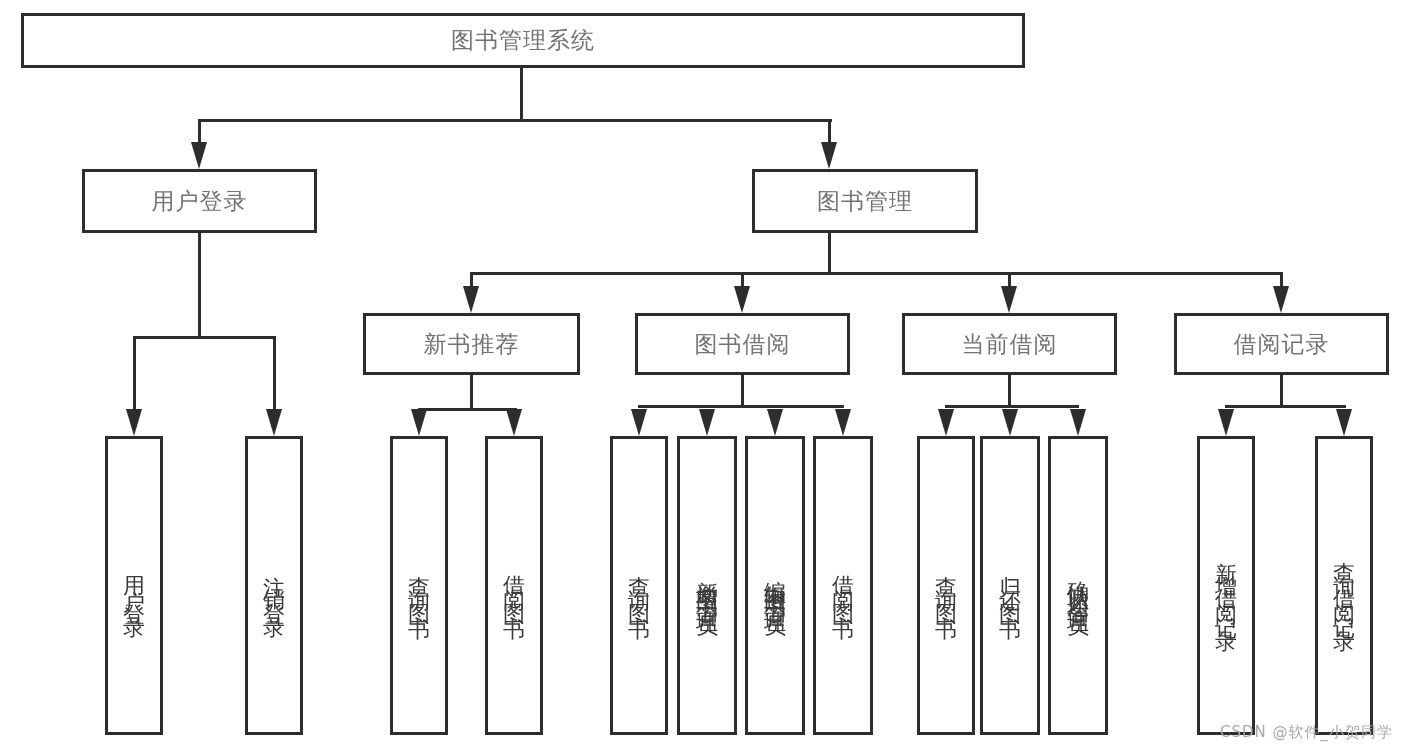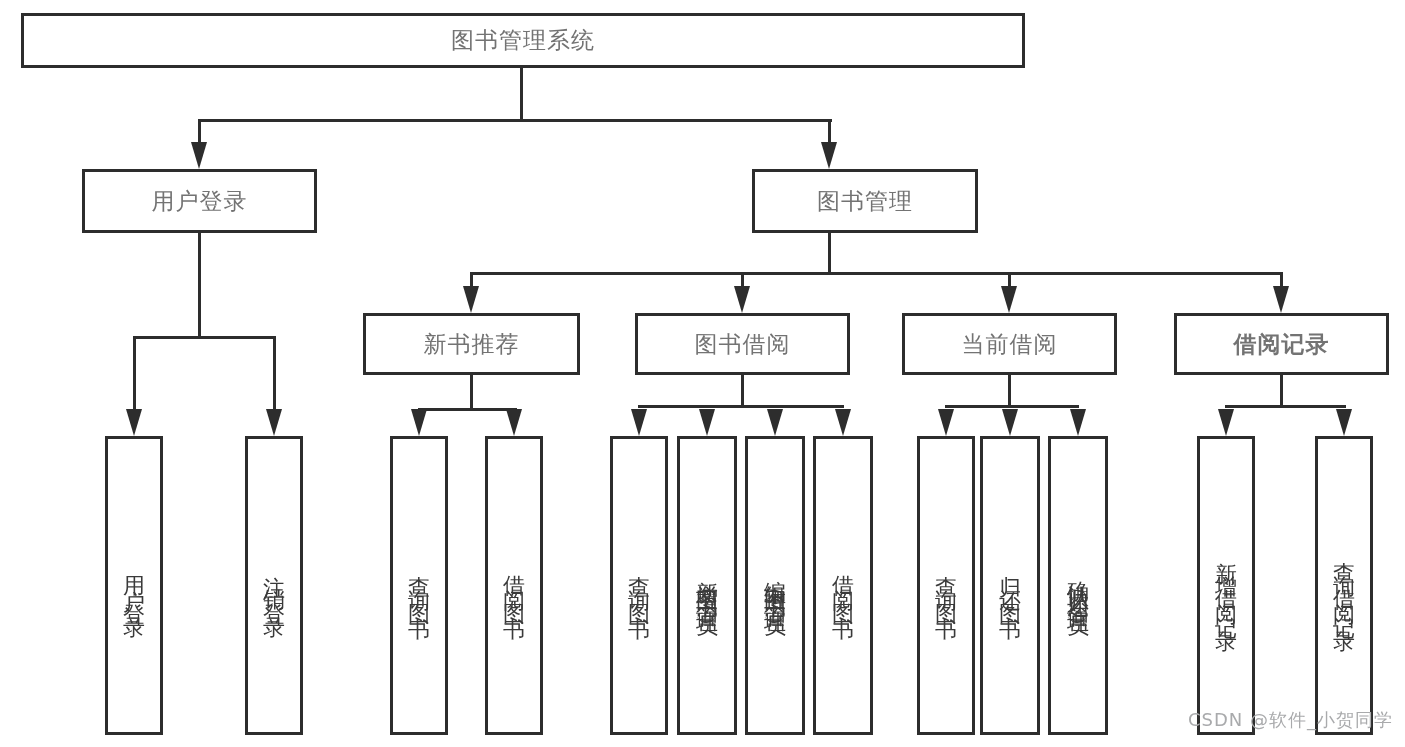--- a/index.html
+++ b/index.html
@@ -15,35 +15,35 @@
         display:flex;align-items:center;justify-content:center;box-sizing:border-box;}
   .leaf-label{writing-mode:vertical-rl;font-size:22px;color:#3a3a3a;letter-spacing:14px;line-height:1;}
   .leaf-label.tight{letter-spacing:5px;}
 
   #root-box{left:21px;top:13px;width:1004px;height:55px;}
   #n-login{left:82px;top:169px;width:235px;height:64px;}
   #n-bookmgmt{left:712px;top:169px;width:226px;height:64px;margin-left:40px;}
   #n-newbook{left:363px;top:313px;width:217px;height:62px;text-align:center;}
   #n-borrow{left:635px;top:313px;width:215px;height:62px;}
   #n-current{left:902px;top:313px;width:215px;height:62px;}
-  #n-records{left:1174px;top:313px;width:215px;height:62px;font-weight:bold;}
+  #n-records{left:1174px;top:313px;width:215px;height:62px;}
 
   #l1{left:105px;} #l2{left:245px;}
   #l3{left:390px;} #l4{left:485px;}
   #l5{left:610px;} #l6{left:677px;width:60px;} #l7{left:745px;width:60px;} #l8{left:813px;width:60px;}
   #l9{left:917px;} #l10{left:980px;width:60px;} #l11{left:1048px;width:60px;}
   #l12{left:1197px;} #l13{left:1315px;}
 
   .vline,.hline{position:absolute;background:#2d2d2d;}
   .vline{width:3px;} .hline{height:3px;}
   .arrow{position:absolute;width:0;height:0;
          border-left:8px solid transparent;border-right:8px solid transparent;
          border-top:27px solid #2d2d2d;}
 
-  .watermark{position:absolute;right:12px;bottom:15px;font-size:18px;color:#a9aaac;
+  .watermark{position:absolute;right:12px;bottom:5px;font-size:15px;color:#a9aaac;
              letter-spacing:1px;z-index:10;white-space:nowrap;}
 </style>
 </head>
 <body>
 
 <div id="stage">
 
   <div class="hbox" id="root-box">
     <span class="hbox-label">图书管理系统</span>
   </div>

